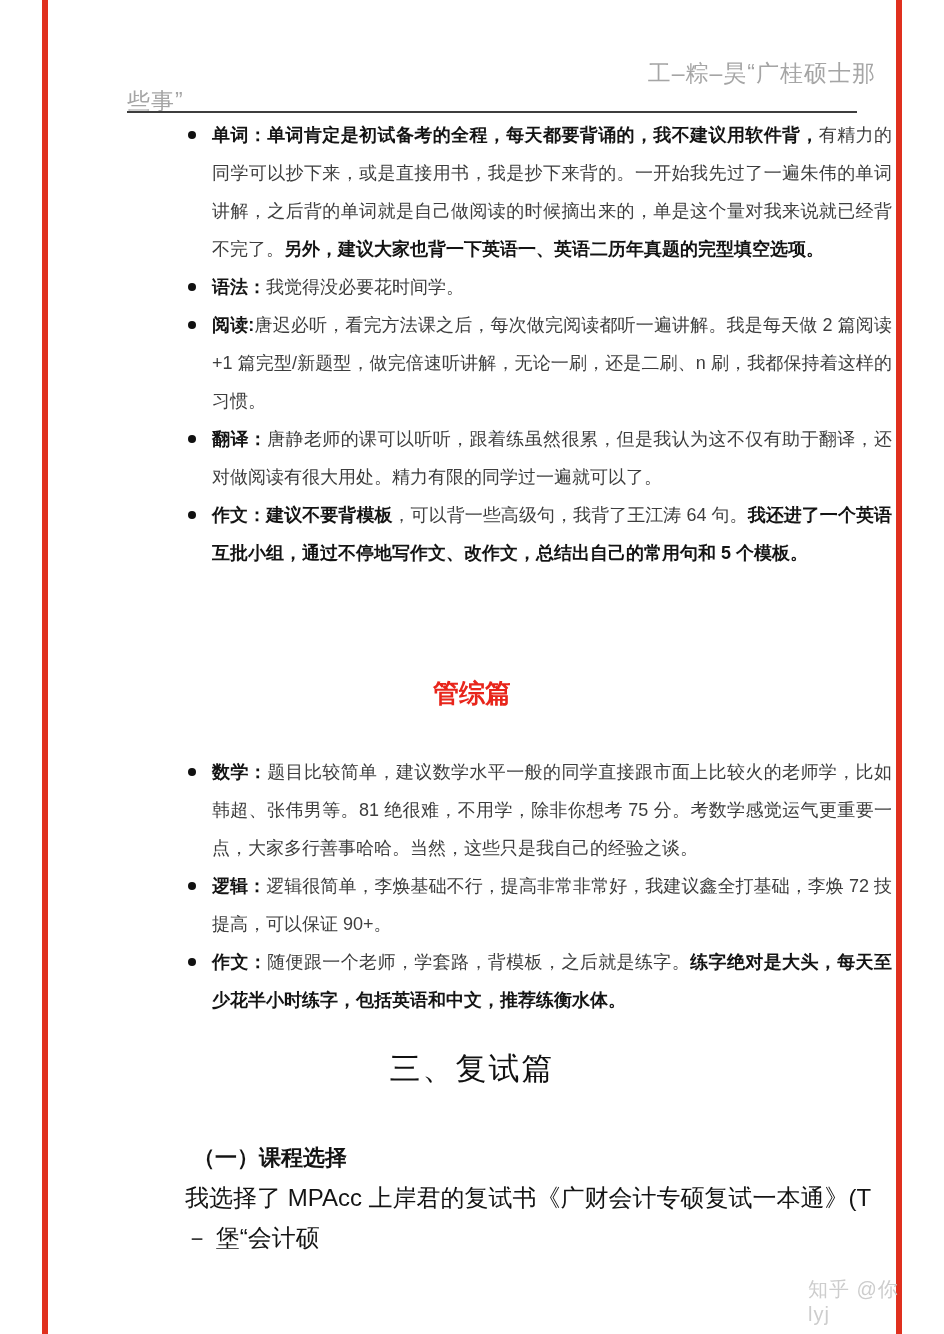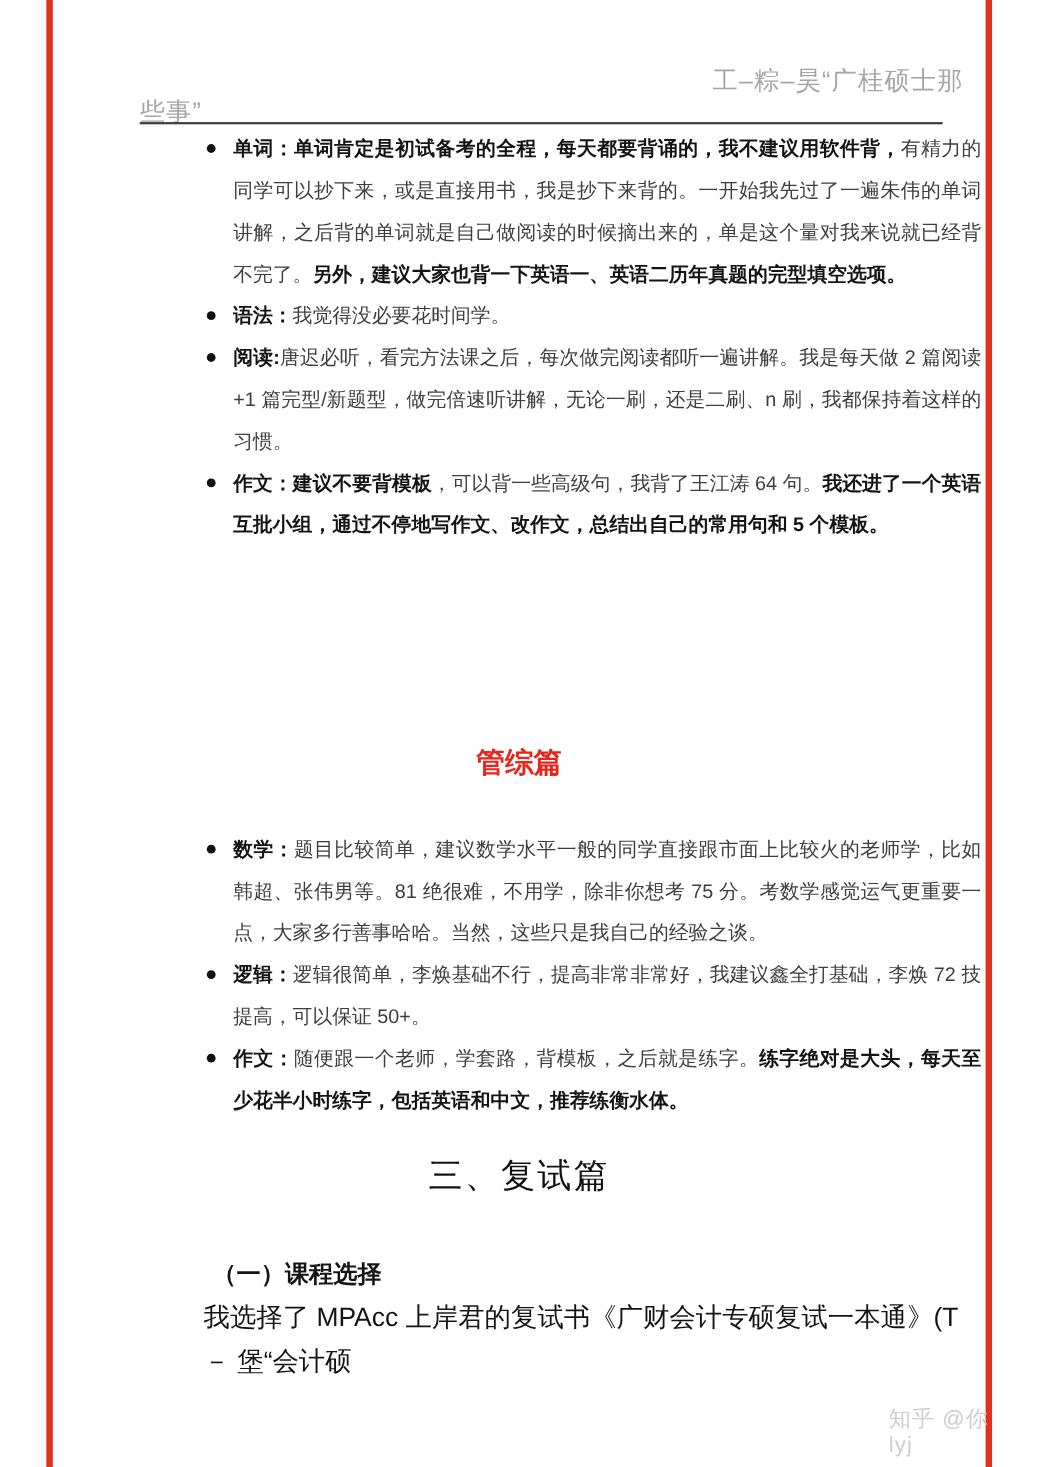--- a/index.html
+++ b/index.html
@@ -52,34 +52,38 @@
       <div class="bullet">
         <span class="dot"></span>
         <div class="btext"><span class="seg-b">语法：</span><span class="seg-r">我觉得没必要花时间学。</span></div>
       </div>
       <div class="bullet">
         <span class="dot"></span>
         <div class="btext"><span class="seg-b">阅读:</span><span class="seg-r">唐迟必听，看完方法课之后，每次做完阅读都听一遍讲解。我是每天做 2 篇阅读+1 篇完型/新题型，做完倍速听讲解，无论一刷，还是二刷、n 刷，我都保持着这样的习惯。</span></div>
       </div>
       <div class="bullet">
         <span class="dot"></span>
+        <div class="btext"><span class="seg-b">翻译：</span><span class="seg-r">唐静老师的课可以听听，跟着练虽然很累，但是我认为这不仅有助于翻译，还对做阅读有很大用处。精力有限的同学过一遍就可以了。</span></div>
+      </div>
+      <div class="bullet">
+        <span class="dot"></span>
         <div class="btext"><span class="seg-b">作文：建议不要背模板</span><span class="seg-r">，可以背一些高级句，我背了王江涛 64 句。</span><span class="seg-b">我还进了一个英语互批小组，通过不停地写作文、改作文，总结出自己的常用句和 5 个模板。</span></div>
       </div>
     </div>
 
   <div class="red-title">管综篇</div>
 
   <div class="list" id="list-guanzong">
       <div class="bullet">
         <span class="dot"></span>
         <div class="btext"><span class="seg-b">数学：</span><span class="seg-r">题目比较简单，建议数学水平一般的同学直接跟市面上比较火的老师学，比如韩超、张伟男等。81 绝很难，不用学，除非你想考 75 分。考数学感觉运气更重要一点，大家多行善事哈哈。当然，这些只是我自己的经验之谈。</span></div>
       </div>
       <div class="bullet">
         <span class="dot"></span>
-        <div class="btext"><span class="seg-b">逻辑：</span><span class="seg-r">逻辑很简单，李焕基础不行，提高非常非常好，我建议鑫全打基础，李焕 72 技提高，可以保证 50+。</span></div>
+        <div class="btext"><span class="seg-b">逻辑：</span><span class="seg-r">逻辑很简单，李焕基础不行，提高非常非常好，我建议鑫全打基础，李焕 72 技提高，可以保证 90+。</span></div>
       </div>
       <div class="bullet">
         <span class="dot"></span>
         <div class="btext"><span class="seg-b">作文：</span><span class="seg-r">随便跟一个老师，学套路，背模板，之后就是练字。</span><span class="seg-b">练字绝对是大头，每天至少花半小时练字，包括英语和中文，推荐练衡水体。</span></div>
       </div>
     </div>
 
   <div class="big-title">三、复试篇</div>
 
   <div class="sub-title">（一）课程选择</div>

